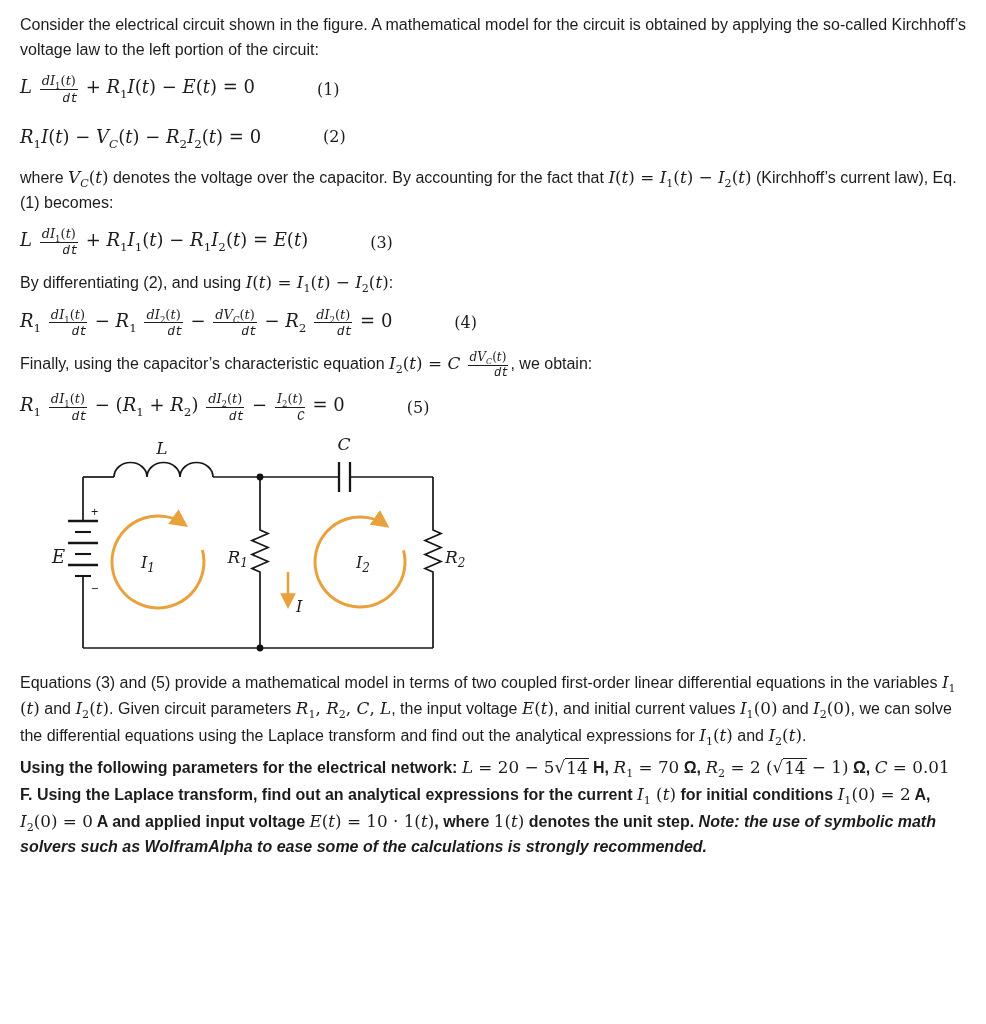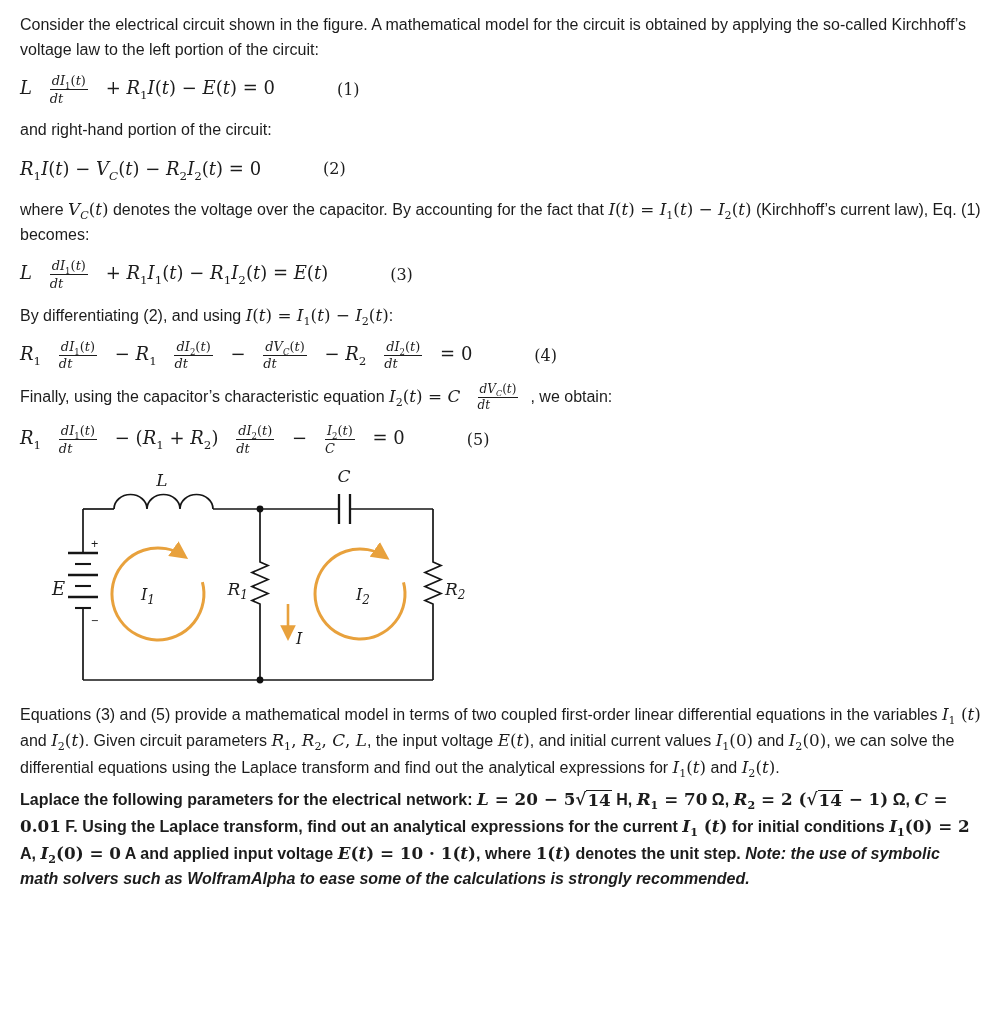--- a/index.html
+++ b/index.html
@@ -4,39 +4,39 @@
 <style>
   * { box-sizing: border-box; }
   html, body { margin: 0; padding: 0; }
   body {
     width: 986px; height: 1024px; overflow: hidden;
     background: var(--bg, #ffffff);
     color: var(--fg, #1c1c1c);
     font-family: "Liberation Sans", sans-serif;
     font-size: 16px;
   }
-  .page { padding: 6px 4px 0 20px; }
+  .page { padding: 6px 20px 0 20px; }
 
   .para { line-height: 1.58; margin: 6px 0; }
   .para.bold { font-weight: 700; line-height: 1.55; }
   .para .ital { font-style: italic; }
 
   .math { font-family: "DejaVu Serif", "Liberation Serif", serif; white-space: normal; }
   .math.inline { font-size: 1.05em; }
   .math .it { font-style: italic; }
   .math .rm { font-style: normal; }
   .math sub { font-size: 0.66em; line-height: 0; }
-  .para.bold .math { font-weight: 700; }
+  .para.bold .math { font-weight: 400; }
 
   .eqrow { display: flex; align-items: center; margin: 7px 0; min-height: 40px; font-size: 18px; }
   .eqrow .eqnum { margin-left: 62px; font-size: 16px; font-family: "DejaVu Serif", "Liberation Serif", serif; }
 
-  .frac { display: inline-block; text-align: left; vertical-align: -0.62em; font-size: 0.72em; line-height: 1.18; margin: 0 12px; }
+  .frac { display: inline-block; text-align: right; vertical-align: -0.62em; font-size: 0.72em; line-height: 1.18; margin: 0 2px; }
   .frac .fnum { display: block; border-bottom: 1.2px solid currentColor; padding: 0 2px 0.5px 2px; }
-  .frac .fden { display: block; padding-top: 0.5px; }
+  .frac .fden { display: block; padding-top: 0.5px; font-family: Liberation Mono, monospace; }
 
   .sqrt { display: inline-flex; align-items: stretch; }
   .sqrt .sqrt-sign { line-height: 1.15; }
   .sqrt .sqrt-body { border-top: 1.3px solid currentColor; line-height: 1.15; padding: 0 1px; }
 
   figure.circuit { margin: 2px 0 6px 28px; }
   .clabel { font-family: "DejaVu Serif", "Liberation Serif", serif; font-style: italic; font-size: 17px; fill: #1c1c1c; }
   .csub { font-size: 12px; }
   .sign { font-family: "Liberation Sans", sans-serif; font-style: normal; font-size: 12.5px; fill: #1c1c1c; }
   .wire { stroke: #161616; stroke-width: 1.7; fill: none; }
@@ -49,21 +49,20 @@
 <body>
 
 <div class="page">
 
   <div id="blocks-top">
       <div class="para"><span>Consider the electrical circuit shown in the figure. A mathematical model for the circuit is obtained by applying the so-called Kirchhoff’s voltage law to the left portion of the circuit:</span></div>
       <div class="eqrow">
         <span class="math display"><span class="it">L</span><span class="rm"> </span><span class="frac"><span class="fnum"><span class="it">dI</span><sub class="rm">1</sub><span class="rm">(</span><span class="it">t</span><span class="rm">)</span></span><span class="fden"><span class="it">dt</span></span></span><span class="rm"> + </span><span class="it">R</span><sub class="rm">1</sub><span class="it">I</span><span class="rm">(</span><span class="it">t</span><span class="rm">) − </span><span class="it">E</span><span class="rm">(</span><span class="it">t</span><span class="rm">) = 0</span></span>
         <span class="eqnum">(1)</span>
       </div>
-      <div class="para"><span>and right-hand portion of the circuit:</span></div>
       <div class="eqrow">
         <span class="math display"><span class="it">R</span><sub class="rm">1</sub><span class="it">I</span><span class="rm">(</span><span class="it">t</span><span class="rm">) − </span><span class="it">V</span><sub class="it">C</sub><span class="rm">(</span><span class="it">t</span><span class="rm">) − </span><span class="it">R</span><sub class="rm">2</sub><span class="it">I</span><sub class="rm">2</sub><span class="rm">(</span><span class="it">t</span><span class="rm">) = 0</span></span>
         <span class="eqnum">(2)</span>
       </div>
       <div class="para"><span>where </span><span class="math inline"><span class="it">V</span><sub class="it">C</sub><span class="rm">(</span><span class="it">t</span><span class="rm">)</span></span><span> denotes the voltage over the capacitor. By accounting for the fact that </span><span class="math inline"><span class="it">I</span><span class="rm">(</span><span class="it">t</span><span class="rm">) = </span><span class="it">I</span><sub class="rm">1</sub><span class="rm">(</span><span class="it">t</span><span class="rm">) − </span><span class="it">I</span><sub class="rm">2</sub><span class="rm">(</span><span class="it">t</span><span class="rm">)</span></span><span> (Kirchhoff’s current law), Eq. (1) becomes:</span></div>
       <div class="eqrow">
         <span class="math display"><span class="it">L</span><span class="rm"> </span><span class="frac"><span class="fnum"><span class="it">dI</span><sub class="rm">1</sub><span class="rm">(</span><span class="it">t</span><span class="rm">)</span></span><span class="fden"><span class="it">dt</span></span></span><span class="rm"> + </span><span class="it">R</span><sub class="rm">1</sub><span class="it">I</span><sub class="rm">1</sub><span class="rm">(</span><span class="it">t</span><span class="rm">) − </span><span class="it">R</span><sub class="rm">1</sub><span class="it">I</span><sub class="rm">2</sub><span class="rm">(</span><span class="it">t</span><span class="rm">) = </span><span class="it">E</span><span class="rm">(</span><span class="it">t</span><span class="rm">)</span></span>
         <span class="eqnum">(3)</span>
       </div>
       <div class="para"><span>By differentiating (2), and using </span><span class="math inline"><span class="it">I</span><span class="rm">(</span><span class="it">t</span><span class="rm">) = </span><span class="it">I</span><sub class="rm">1</sub><span class="rm">(</span><span class="it">t</span><span class="rm">) − </span><span class="it">I</span><sub class="rm">2</sub><span class="rm">(</span><span class="it">t</span><span class="rm">)</span></span><span>:</span></div>
@@ -131,21 +130,21 @@
       <text class="clabel" x="100" y="133" text-anchor="middle" style="font-size:16px"><tspan>I</tspan><tspan class="csub" dy="4">1</tspan></text>
       <text class="clabel" x="200" y="128" text-anchor="end"><tspan>R</tspan><tspan class="csub" dy="4">1</tspan></text>
       <text class="clabel" x="248" y="177" style="font-size:16px">I</text>
       <text class="clabel" x="315" y="133" text-anchor="middle" style="font-size:16px"><tspan>I</tspan><tspan class="csub" dy="4">2</tspan></text>
       <text class="clabel" x="397" y="128" text-anchor="start"><tspan>R</tspan><tspan class="csub" dy="4">2</tspan></text>
     </svg>
   </figure>
 
   <div id="blocks-bottom">
       <div class="para"><span>Equations (3) and (5) provide a mathematical model in terms of two coupled first-order linear differential equations in the variables </span><span class="math inline"><span class="it">I</span><sub class="rm">1</sub><span class="rm"> (</span><span class="it">t</span><span class="rm">)</span></span><span> and </span><span class="math inline"><span class="it">I</span><sub class="rm">2</sub><span class="rm">(</span><span class="it">t</span><span class="rm">)</span></span><span>. Given circuit parameters </span><span class="math inline"><span class="it">R</span><sub class="rm">1</sub><span class="rm">, </span><span class="it">R</span><sub class="rm">2</sub><span class="rm">, </span><span class="it">C</span><span class="rm">, </span><span class="it">L</span></span><span>, the input voltage </span><span class="math inline"><span class="it">E</span><span class="rm">(</span><span class="it">t</span><span class="rm">)</span></span><span>, and initial current values </span><span class="math inline"><span class="it">I</span><sub class="rm">1</sub><span class="rm">(0)</span></span><span> and </span><span class="math inline"><span class="it">I</span><sub class="rm">2</sub><span class="rm">(0)</span></span><span>, we can solve the differential equations using the Laplace transform and find out the analytical expressions for </span><span class="math inline"><span class="it">I</span><sub class="rm">1</sub><span class="rm">(</span><span class="it">t</span><span class="rm">)</span></span><span> and </span><span class="math inline"><span class="it">I</span><sub class="rm">2</sub><span class="rm">(</span><span class="it">t</span><span class="rm">)</span></span><span>.</span></div>
-      <div class="para bold"><span>Laplace the following parameters for the electrical network: </span><span class="math inline"><span class="it">L</span><span class="rm"> = 20 − 5</span><span class="sqrt">
+      <div class="para bold"><span>Using the following parameters for the electrical network: </span><span class="math inline"><span class="it">L</span><span class="rm"> = 20 − 5</span><span class="sqrt">
             <span class="rm sqrt-sign">√</span>
             <span class="rm sqrt-body">14</span>
           </span></span><span> H, </span><span class="math inline"><span class="it">R</span><sub class="rm">1</sub><span class="rm"> = 70</span></span><span> Ω, </span><span class="math inline"><span class="it">R</span><sub class="rm">2</sub><span class="rm"> = 2 (</span><span class="sqrt">
             <span class="rm sqrt-sign">√</span>
             <span class="rm sqrt-body">14</span>
           </span><span class="rm"> − 1)</span></span><span> Ω, </span><span class="math inline"><span class="it">C</span><span class="rm"> = 0.01</span></span><span> F. Using the Laplace transform, find out an analytical expressions for the current </span><span class="math inline"><span class="it">I</span><sub class="rm">1</sub><span class="rm"> (</span><span class="it">t</span><span class="rm">)</span></span><span> for initial conditions </span><span class="math inline"><span class="it">I</span><sub class="rm">1</sub><span class="rm">(0) = 2</span></span><span> A, </span><span class="math inline"><span class="it">I</span><sub class="rm">2</sub><span class="rm">(0) = 0</span></span><span> A and applied input voltage </span><span class="math inline"><span class="it">E</span><span class="rm">(</span><span class="it">t</span><span class="rm">) = 10 · 1(</span><span class="it">t</span><span class="rm">)</span></span><span>, where </span><span class="math inline"><span class="rm">1(</span><span class="it">t</span><span class="rm">)</span></span><span> denotes the unit step. </span><span class="ital">Note: the use of symbolic math solvers such as WolframAlpha to ease some of the calculations is strongly recommended.</span></div>
     </div>
 
 </div>
 

